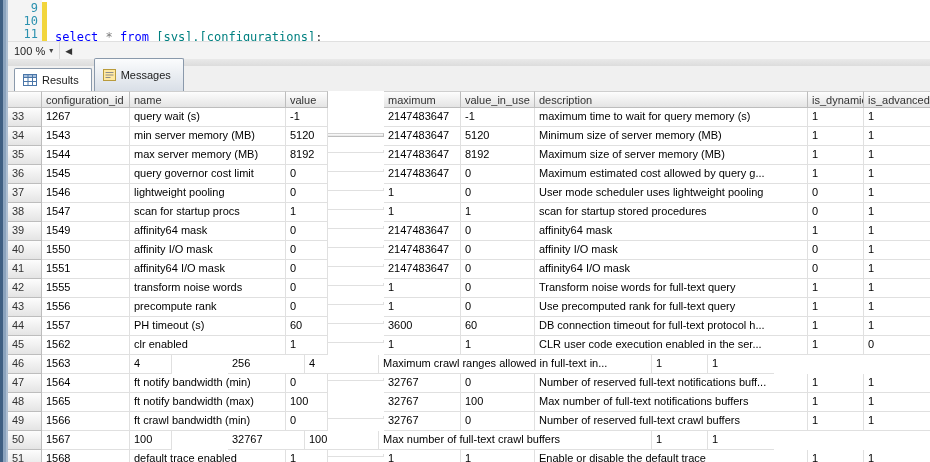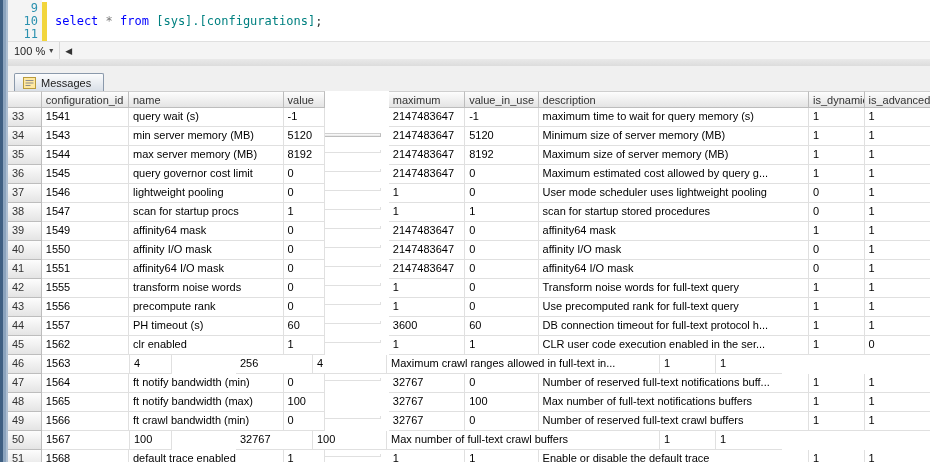--- a/index.html
+++ b/index.html
@@ -24,21 +24,21 @@
     background:#ffffff; display:flex;
     font-family:"DejaVu Sans Mono","Liberation Mono",monospace; font-size:12px;
   }
   .gutter { width:34px; background:#f4f4f4; padding-top:2px; }
   .gutter .ln {
     height:13px; line-height:13px; text-align:right; padding-right:4px;
     color:#2b91af; font-size:12px;
   }
   .change-bar { width:7px; padding-top:2px; background:#ffffff; }
   .change-bar .mark { height:13px; width:5px; background:#f2d53c; }
-  .code-area { flex:1; padding-top:2px; padding-left:6px; }
+  .code-area { flex:1; padding-top:18px; padding-left:6px; }
   .code-line { height:13px; line-height:13px; white-space:pre; }
   .tok-kw  { color:#0000ff; }
   .tok-op  { color:#7a7a7a; }
   .tok-tbl { color:#008080; }
   .tok-pl  { color:#333333; }
 
   
   .editor-bottom {
     position:absolute; left:8px; top:41px; width:922px; height:18px;
     background:#f4f4f4; border-top:1px solid #e0e0e0;
@@ -59,21 +59,21 @@
     background:linear-gradient(#e9e9e9,#dcdcdc);
   }
 
   
   .tabbar {
     position:absolute; left:8px; top:66px; width:922px; height:25px;
     background:#f0f0f0; display:flex; align-items:flex-end; padding-left:6px; gap:2px;
   }
   .tab {
     display:flex; align-items:center; gap:5px; padding:0 12px 0 8px;
-    height:18px; font-size:11px; color:#1a1a1a;
+    height:33px; font-size:11px; color:#1a1a1a;
     border:1px solid #8a99ab; border-bottom:none; border-radius:2px 2px 0 0;
     background:linear-gradient(#fbfcfd,#d9dfe7); position:relative;
   }
   .tab.active { background:#ffffff; height:23px; z-index:2; }
   .tab .icon { display:inline-flex; }
 
   
   .grid {
     position:absolute; left:8px; top:91px; width:922px; height:371px;
     background:#ffffff; overflow:hidden; font-size:11px;
@@ -89,21 +89,21 @@
     background:linear-gradient(#fdfdfd,#e4e4e4);
     border-right:1px solid #bdbdbd; border-bottom:1px solid #bdbdbd;
     color:#333;
   }
   .hdr { border-top:1px solid #cfcfcf; }
   .c-rn { width:34px; }
   .c-0 { width:88px; }
   .c-1 { width:156px; }
   .c-2 { width:42px; }
   .c-3 { width:56px;margin-top:42px; }
-  .c-4 { width:77px;margin-left:8px; }
+  .c-4 { width:77px; }
   .c-5 { width:74px; }
   .c-6 { width:273px; }
   .c-7 { width:56px; }
   .c-8 { width:66px; border-right:none; }
 </style>
 </head>
 <body>
 
 <div class="left-strip"></div>
 
@@ -131,20 +131,32 @@
     <span class="dd-arrow">▾</span>
   </div>
   <div class="hscroll">
     <span class="scroll-arrow">◀</span>
   </div>
 </div>
 
 <div class="splitter"></div>
 
 <div class="tabbar">
+  <div class="tab active">
+    <span class="icon">
+      <svg width="14" height="12" viewBox="0 0 14 12">
+        <rect x="0.5" y="0.5" width="13" height="11" fill="#ffffff" stroke="#4a76a8"></rect>
+        <rect x="0.5" y="0.5" width="13" height="3" fill="#a9c2de" stroke="#4a76a8"></rect>
+        <line x1="5" y1="1" x2="5" y2="11" stroke="#4a76a8"></line>
+        <line x1="9.5" y1="1" x2="9.5" y2="11" stroke="#4a76a8"></line>
+        <line x1="1" y1="7.5" x2="13" y2="7.5" stroke="#4a76a8"></line>
+      </svg>
+    </span>
+    <span>Results</span>
+  </div>
   <div class="tab">
     <span class="icon">
       <svg width="13" height="12" viewBox="0 0 13 12">
         <rect x="0.5" y="0.5" width="12" height="11" fill="#ffe9a2" stroke="#b99b3c"></rect>
         <line x1="2.5" y1="3.5" x2="10.5" y2="3.5" stroke="#8c8c8c"></line>
         <line x1="2.5" y1="6" x2="10.5" y2="6" stroke="#8c8c8c"></line>
         <line x1="2.5" y1="8.5" x2="7.5" y2="8.5" stroke="#8c8c8c"></line>
       </svg>
     </span>
     <span>Messages</span>
@@ -160,21 +172,21 @@
       <div class="cell hdr c-3">minimum</div>
       <div class="cell hdr c-4">maximum</div>
       <div class="cell hdr c-5">value_in_use</div>
       <div class="cell hdr c-6">description</div>
       <div class="cell hdr c-7">is_dynamic</div>
       <div class="cell hdr c-8">is_advanced</div>
     </div>
   <div>
       <div class="grid-row">
         <div class="cell rowhead c-rn">33</div>
-        <div class="cell c-0">1541</div>
+        <div class="cell c-0">1267</div>
         <div class="cell c-1">query wait (s)</div>
         <div class="cell c-2">-1</div>
         <div class="cell c-3">-1</div>
         <div class="cell c-4">2147483647</div>
         <div class="cell c-5">-1</div>
         <div class="cell c-6">maximum time to wait for query memory (s)</div>
         <div class="cell c-7">1</div>
         <div class="cell c-8">1</div>
       </div>
       <div class="grid-row">

